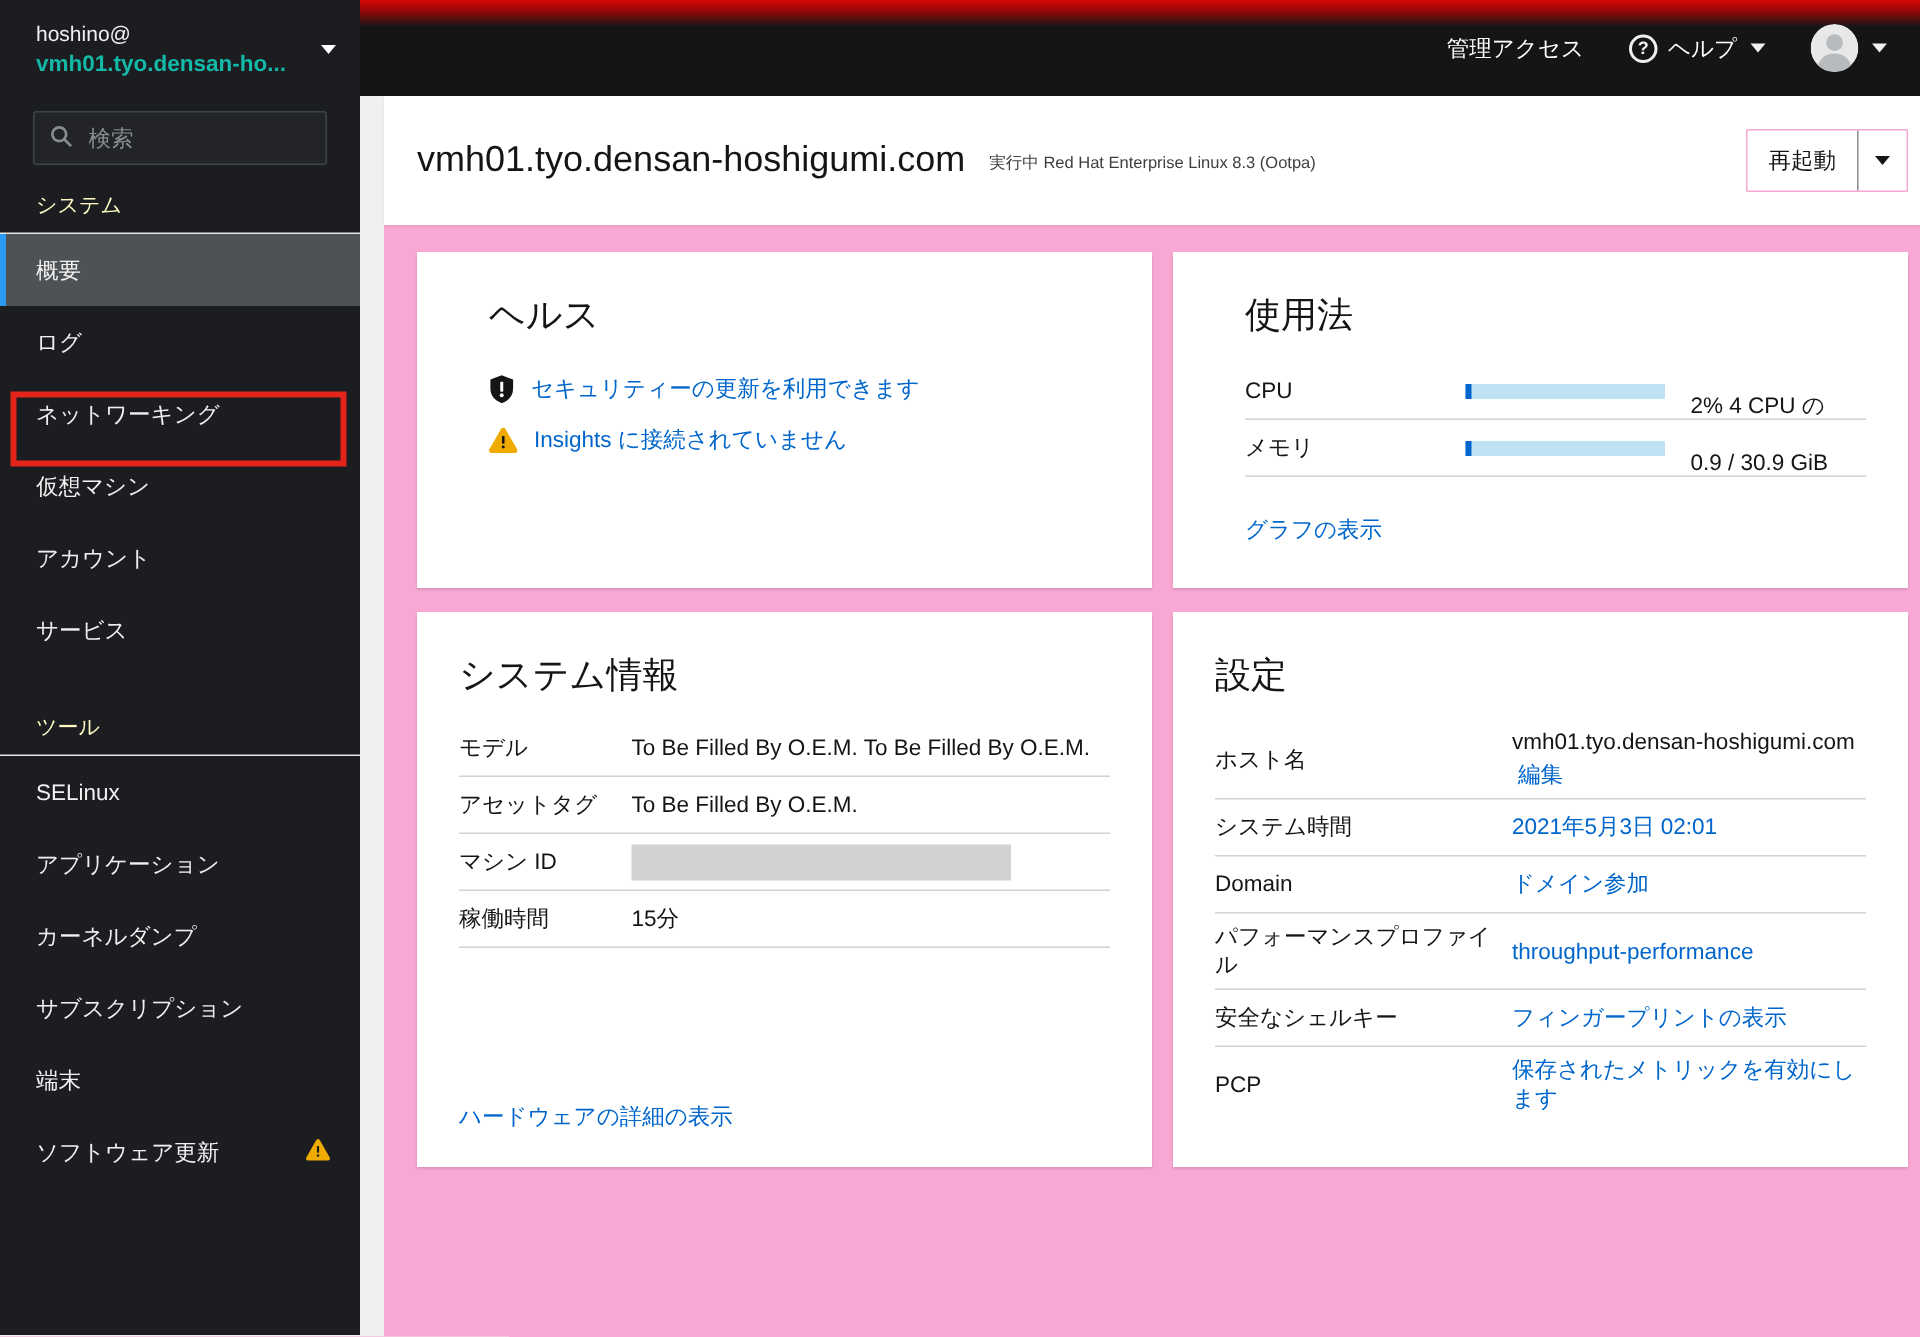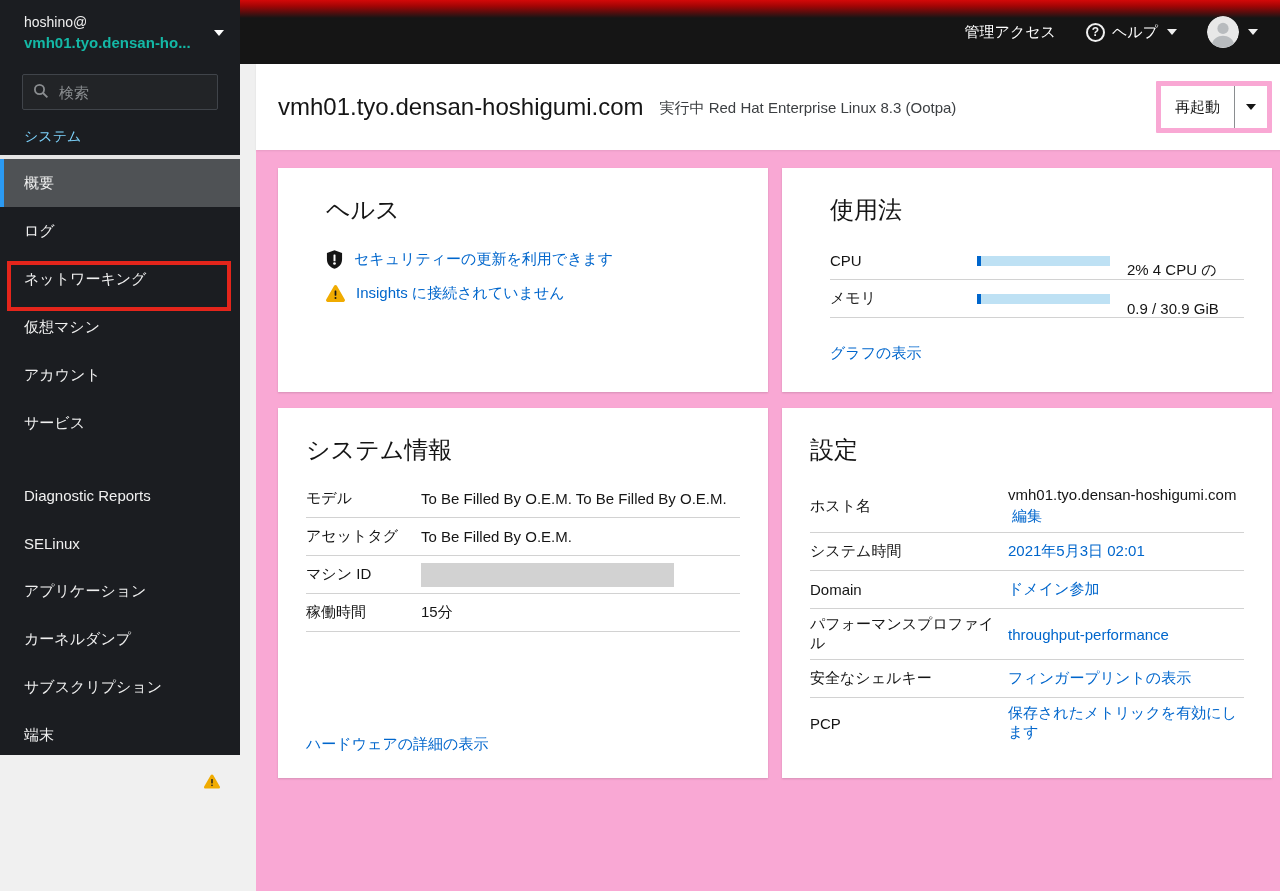--- a/index.html
+++ b/index.html
@@ -3,43 +3,43 @@
 <meta charset="utf-8">
 <style>
   * { margin:0; padding:0; box-sizing:border-box; }
   html,body { width:1280px; height:891px; }
   body {
     font-family:"Liberation Sans","DejaVu Sans",sans-serif;
     color:#151515; background:#f0f0f0; position:relative; overflow:hidden;
   }
 
   
-  .sidebar { position:absolute; left:0; top:0; width:240px; height:755px;
+  .sidebar { position:absolute; left:0; top:0; width:240px; height:890px;
     background:#1b1d21; z-index:5; }
   .side-header { display:flex; align-items:center; padding:12px 16px 8px 24px; }
   .side-header .who { flex:1; min-width:0; }
   .side-user { color:#f0f0f0; font-size:14px; line-height:20px; }
   .side-host { color:#14b8a6; font-size:15px; font-weight:bold; line-height:22px;
     white-space:nowrap; overflow:hidden; }
   .caret { width:0; height:0; border-left:5px solid transparent;
     border-right:5px solid transparent; border-top:6px solid currentColor;
     display:inline-block; }
   .side-header .caret { color:#fff; margin-left:8px; }
   .search-wrap { margin:12px 22px 6px 22px; position:relative; }
   .search-input { width:100%; height:36px; background:#222427;
     border:1px solid #40444a; border-radius:2px; color:#d2d2d2;
     font-size:15px; padding:0 10px 0 36px; outline:none;
     font-family:"Liberation Sans","DejaVu Sans",sans-serif; }
   .search-input::placeholder { color:#8a8d90; }
   .search-icon { position:absolute; left:11px; top:9px; }
 
   .nav-section { margin-top:10px; }
   .nav-section + .nav-section { margin-top:24px; }
-  .nav-title { color:#7dd3fc; font-size:14px; padding:8px 24px 9px 24px;
-    border-bottom:4px solid #e5e5e5; }
+  .nav-title { color:#fef9c3; font-size:14px; padding:8px 24px 9px 24px;
+    border-bottom:1px solid #e5e5e5; }
   .nav-item { height:48px; display:flex; align-items:center;
     padding:0 20px 0 24px; color:#f0f0f0; font-size:15px; cursor:pointer;
     position:relative; }
   .nav-item.active { background:#4f5255; border-left:4px solid #2b9af3;
     padding-left:20px; }
   .nav-item .warn { margin-left:auto; }
 
   .annotation-box { position:absolute; left:7px; top:261px; width:224px;
     height:50px; border:4px solid #e4251b; pointer-events:none; z-index:9; }
 
@@ -60,23 +60,23 @@
   .avatar { width:32px; height:32px; border-radius:50%; overflow:hidden;
     display:inline-block; }
 
   
   .content { position:absolute; left:256px; top:64px; width:1040px;
     height:827px; background:#f9a8d4; }
   .page-header { height:86px; background:#fff; display:flex;
     align-items:center; padding:0 24px 0 22px;
     box-shadow:0 1px 2px rgba(3,3,3,.08); position:relative; z-index:2; }
   .page-title { font-size:24px; font-weight:400; color:#151515; }
-  .page-status { font-size:15px; color:#3c3f42; margin-left:16px; margin-top:3px; }
-  .split-btn { margin-left:auto; display:flex; height:52px; background:#fff;
-    border:5px solid #f9a8d4; border-radius:1px; cursor:pointer; }
+  .page-status { font-size:11px; color:#3c3f42; margin-left:16px; margin-top:3px; }
+  .split-btn { margin-left:auto; display:flex; height:42px; background:#fff;
+    border:1px solid #f9a8d4; border-radius:1px; cursor:pointer; }
   .split-btn .label { padding:0 14px; display:flex; align-items:center;
     font-size:15px; color:#151515; }
   .split-btn .toggle { border-left:1px solid #8a8d90; padding:0 11px;
     display:flex; align-items:center; color:#151515; }
 
   .cards { padding:18px 24px 0 22px; display:grid;
     grid-template-columns:490px 490px; column-gap:14px; row-gap:16px; }
   .card { background:#fff; box-shadow:0 1px 2px rgba(3,3,3,.15);
     padding:26px 28px 24px 28px; display:flex; flex-direction:column; }
   .card.h224 { height:224px;padding-left:48px; }
@@ -149,23 +149,21 @@
     </div>
     <div class="nav-item">
       <span>アカウント</span>
     </div>
     <div class="nav-item">
       <span>サービス</span>
     </div>
   </div>
 
   <div class="nav-section">
-    <div class="nav-item">
-      <span>Diagnostic Reports</span>
-    </div>
+    <div class="nav-title">ツール</div>
     <div class="nav-item">
       <span>SELinux</span>
     </div>
     <div class="nav-item">
       <span>アプリケーション</span>
     </div>
     <div class="nav-item">
       <span>カーネルダンプ</span>
     </div>
     <div class="nav-item">

